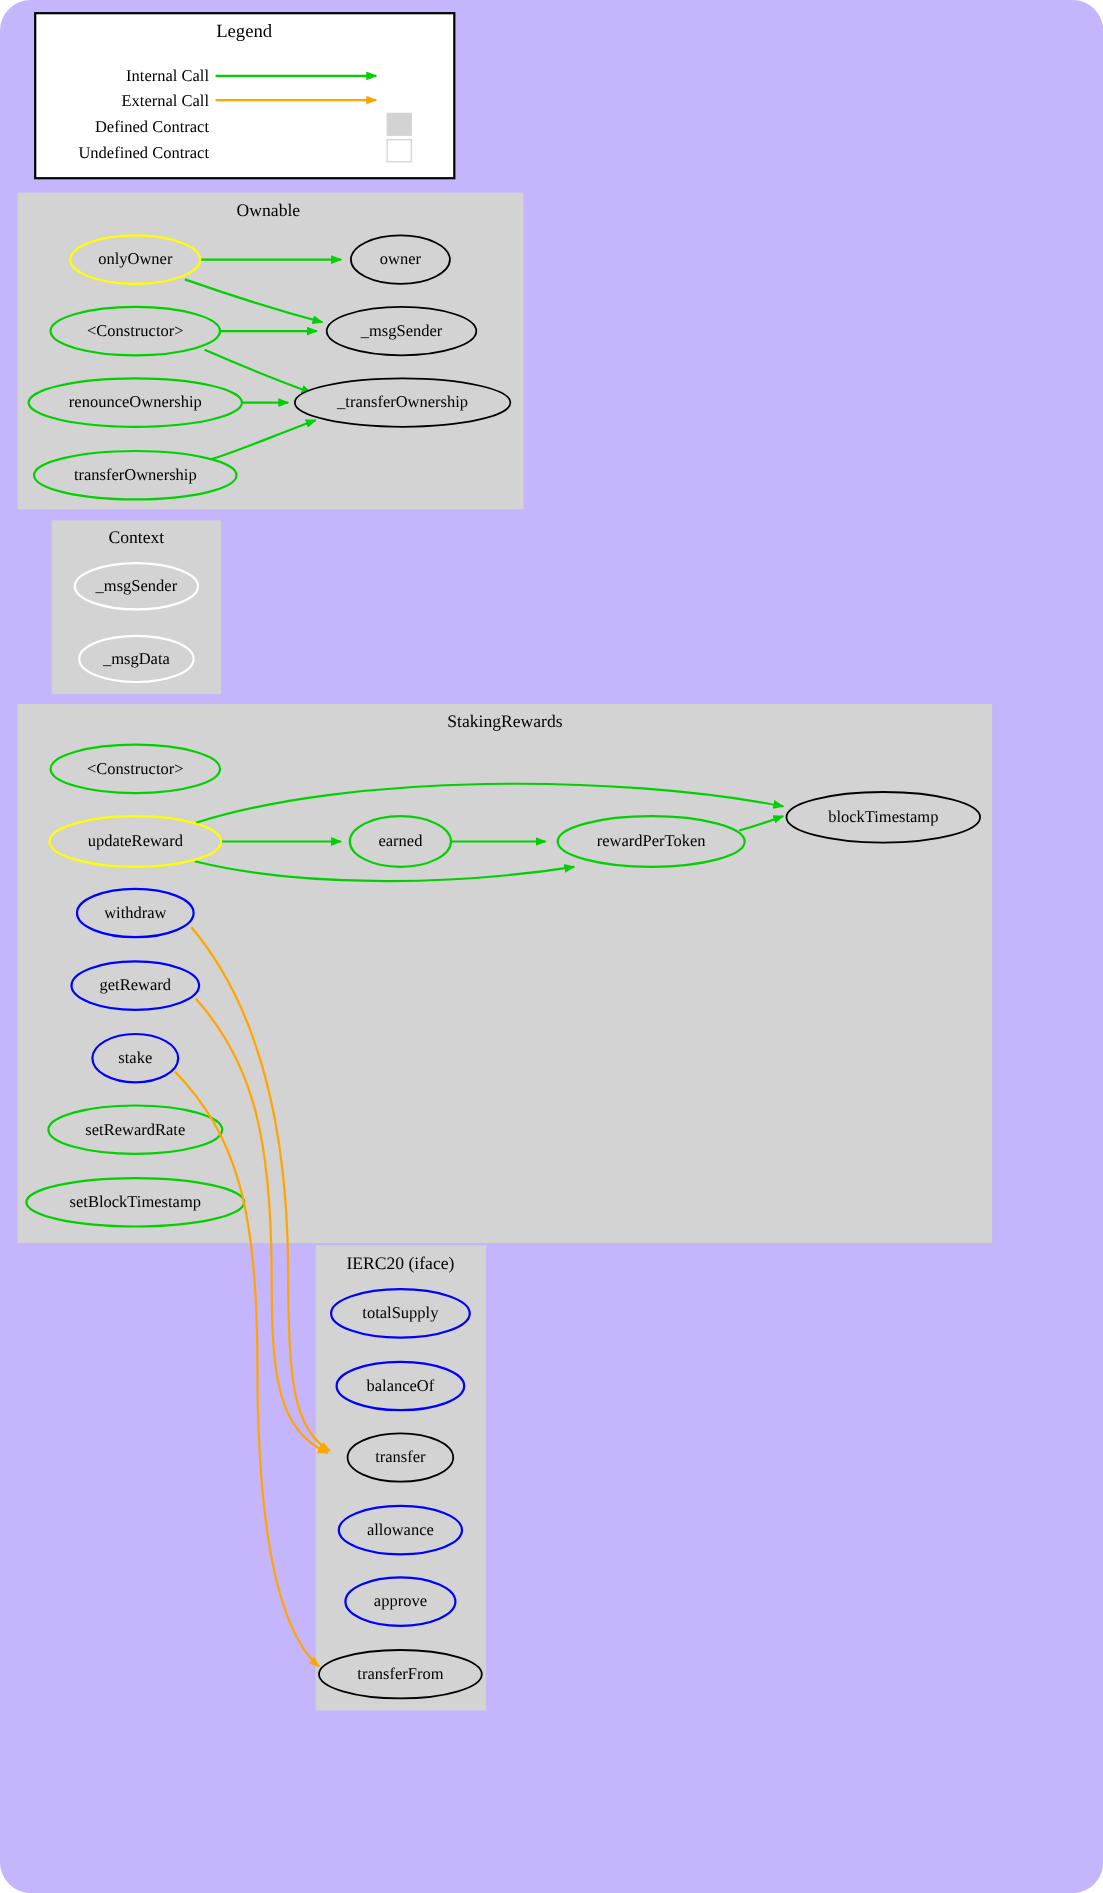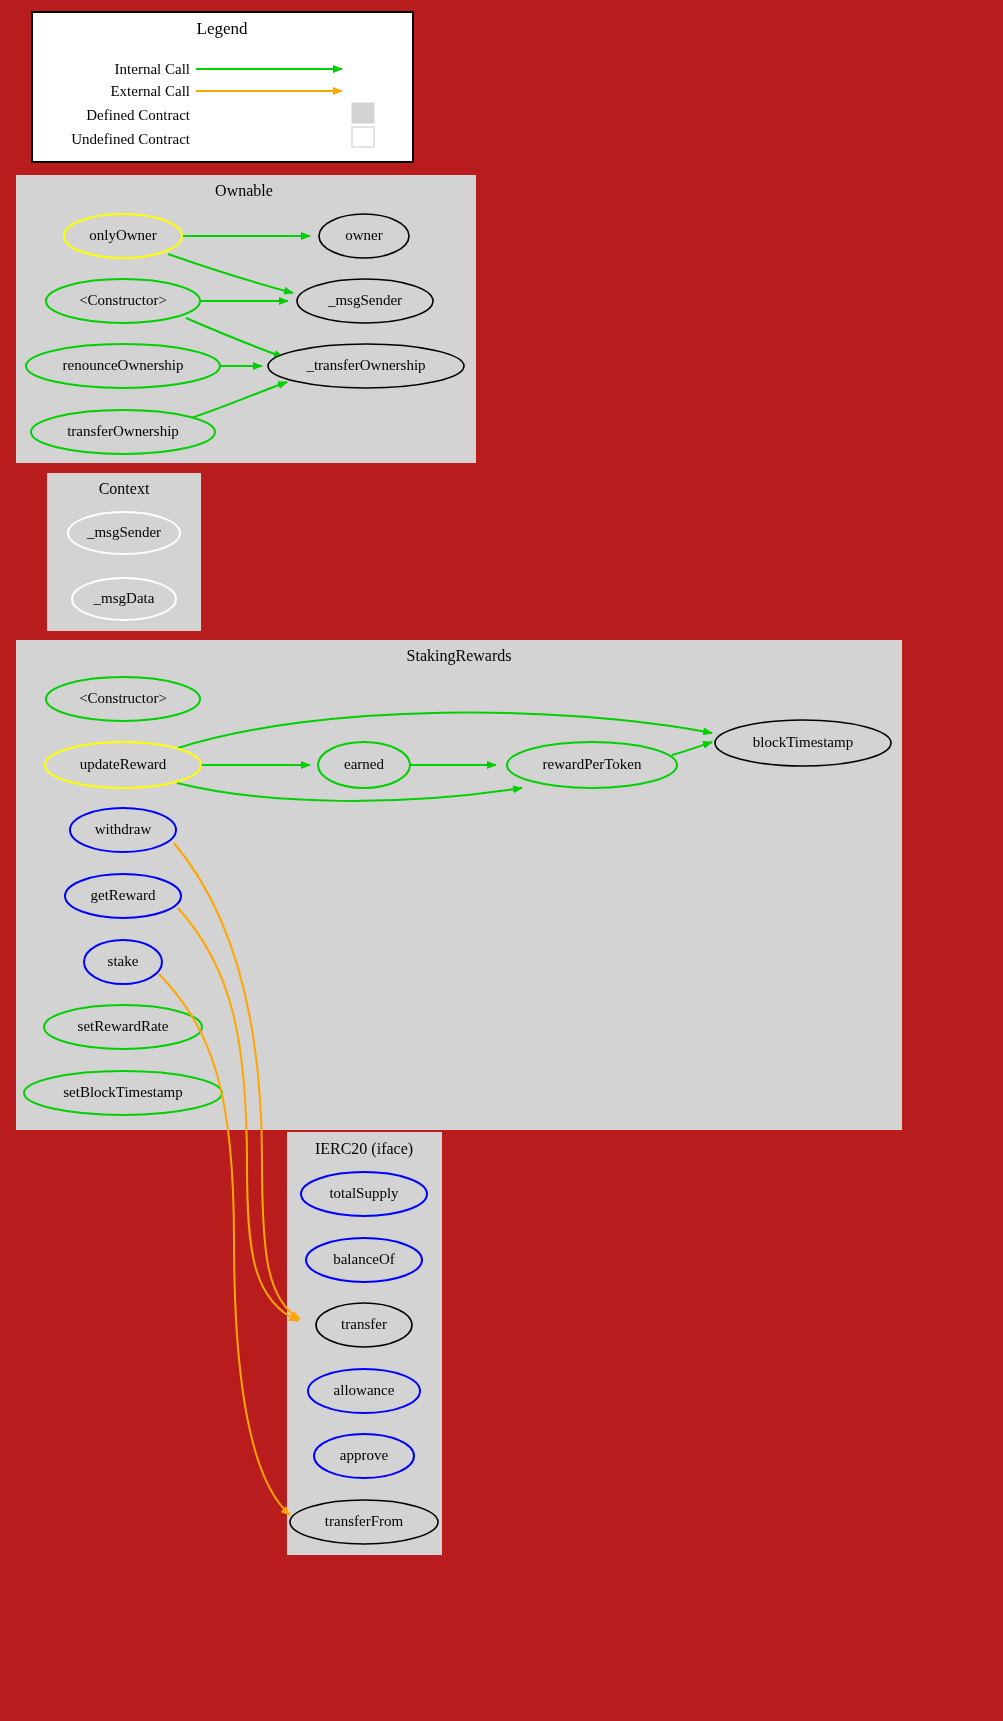--- a/index.html
+++ b/index.html
@@ -1,17 +1,17 @@
 <!DOCTYPE html>
 <html><head>
 <meta charset="utf-8">
 <style>
   html,body{margin:0;padding:0;background:#ffffff;}
   body{font-family:"Liberation Serif","DejaVu Serif",serif;}
-  #canvas{position:relative;width:1003px;height:1721px;background:#b91c1c;overflow:hidden;}
+  #canvas{position:relative;width:1003px;height:1721px;background:#c4b5fd;overflow:hidden;border-radius:28px;}
   svg{display:block;}
   .node-label{font-family:"Liberation Serif","DejaVu Serif",serif;fill:#000;text-anchor:middle;dominant-baseline:middle;}
   .cluster-label{font-family:"Liberation Serif","DejaVu Serif",serif;fill:#000;text-anchor:middle;}
   .legend-label{font-family:"Liberation Serif","DejaVu Serif",serif;fill:#000;text-anchor:end;}
 </style>
 </head>
 <body>
 
 <div id="canvas">
 <svg width="1003" height="1721" viewBox="0 0 1003 1721" xmlns="http://www.w3.org/2000/svg">

